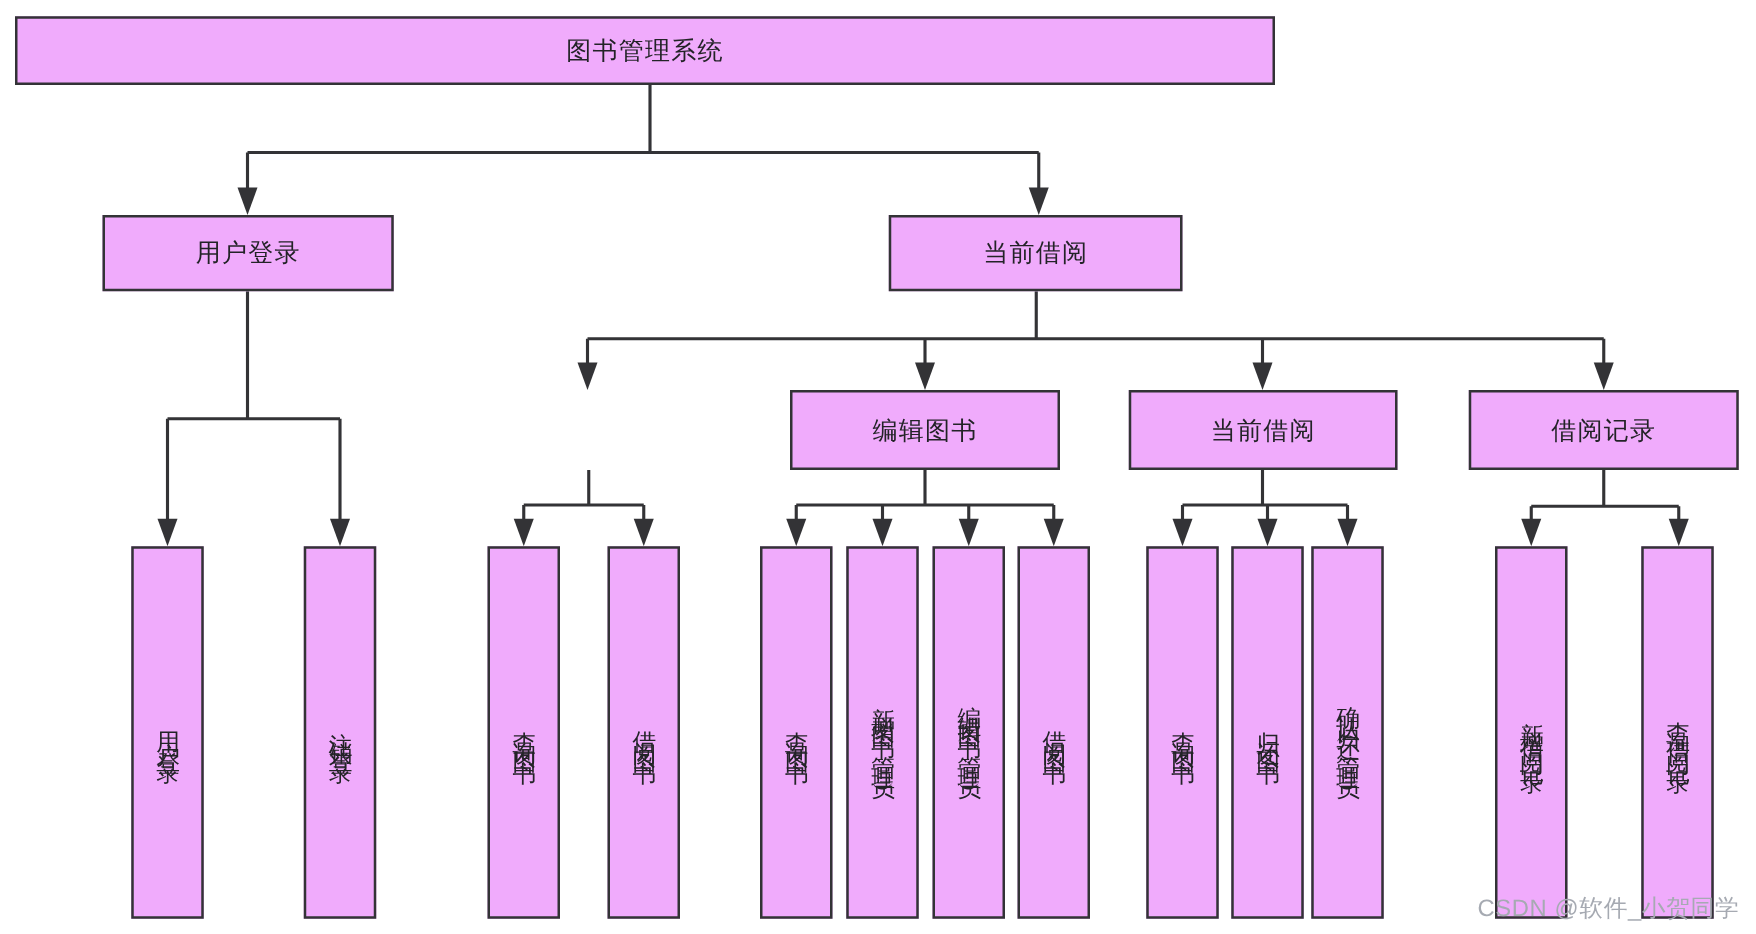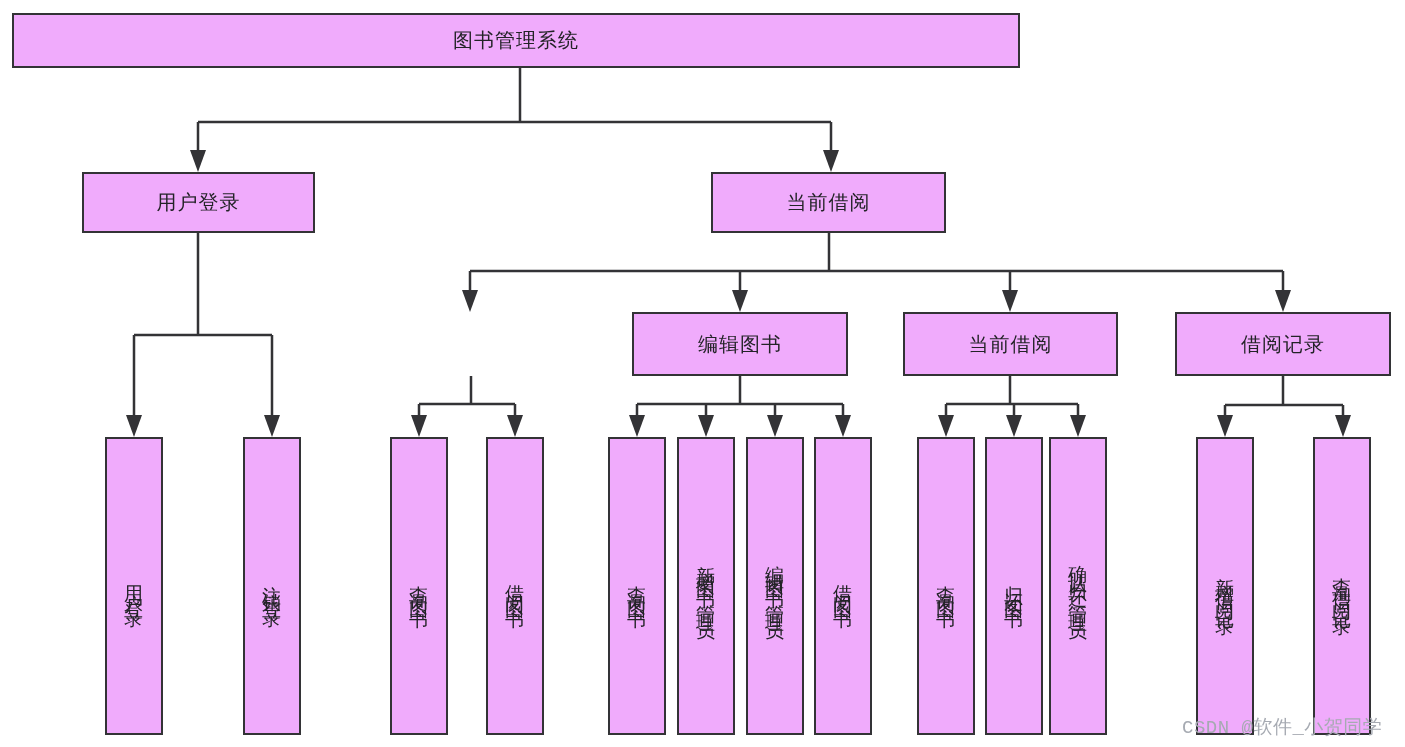--- a/index.html
+++ b/index.html
@@ -37,21 +37,20 @@
     white-space:nowrap;
   }
   .watermark{
     position:absolute;
     left:1182px;top:714px;
     font-size:19px;
     color:var(--wm);
     letter-spacing:0.5px;
     z-index:5;
     white-space:nowrap;
-    font-family:Liberation Mono, monospace;
   }
 </style>
 </head>
 <body>
 
 <div class="canvas">
 
   <svg class="connector-layer" viewBox="0 0 1405 747" xmlns="http://www.w3.org/2000/svg">
 
     <path d="M520,68 L520,122 M198,122 L831,122 M198,122 L198,152 M831,122 L831,152"></path>

